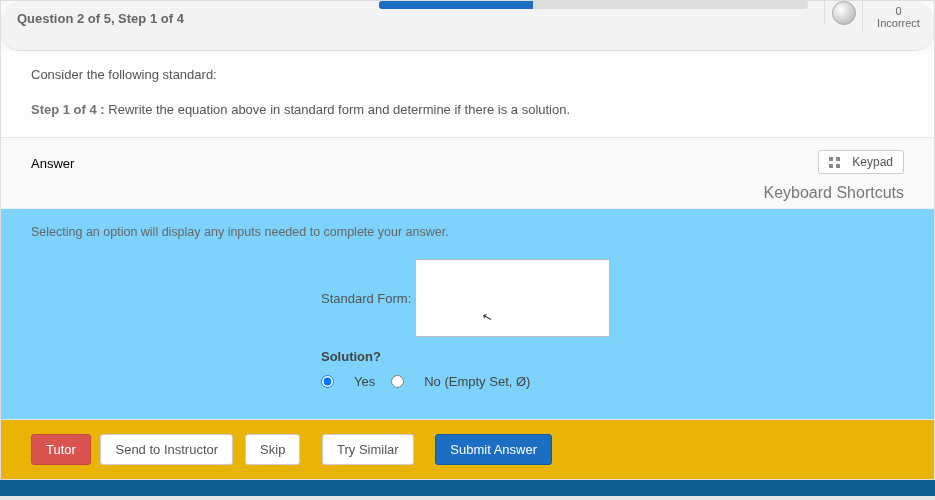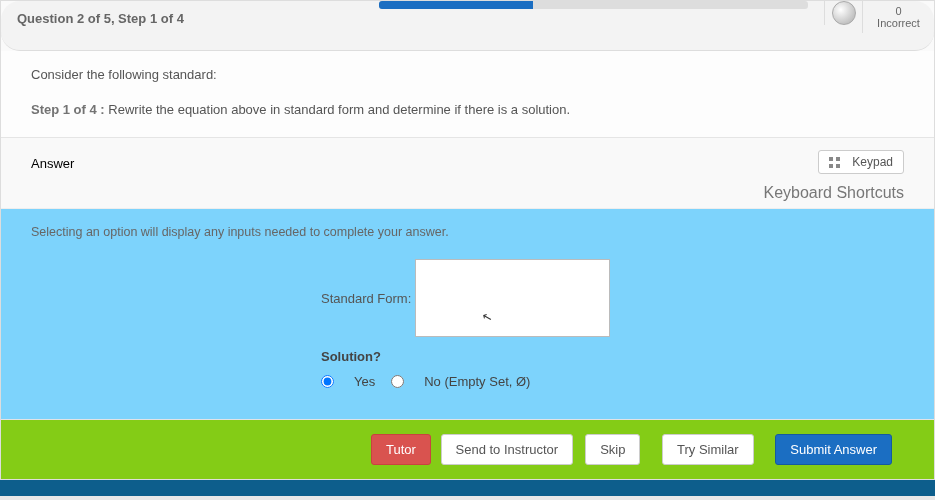--- a/index.html
+++ b/index.html
@@ -150,24 +150,24 @@
       font-size: 12px;
       color: #333;
       transform: rotate(-15deg);
     }
     .sol-row { margin-left: 290px; }
     .sol-q { font-weight: bold; font-size: 13px; color: #444; margin-bottom: 10px;}
     .radios { font-size: 13px; color: #444; display: flex; gap: 16px; align-items: center;}
     .radios label { display: inline-flex; align-items: center; gap: 20px; cursor: pointer;}
     .bottom-bar {
       display: flex;
-      justify-content: flex-end;
+      justify-content: flex-start;
       align-items: center;
       padding: 14px 30px;
-      background: #84cc16;
+      background: #eab308;
       border-top: 1px solid #e3e3e3;
     }
     .btn {
       display: inline-block;
       border: 1px solid #ccc;
       background: #fff;
       padding: 7px 14px;
       border-radius: 3px;
       font-size: 13px;
       color: #555;

